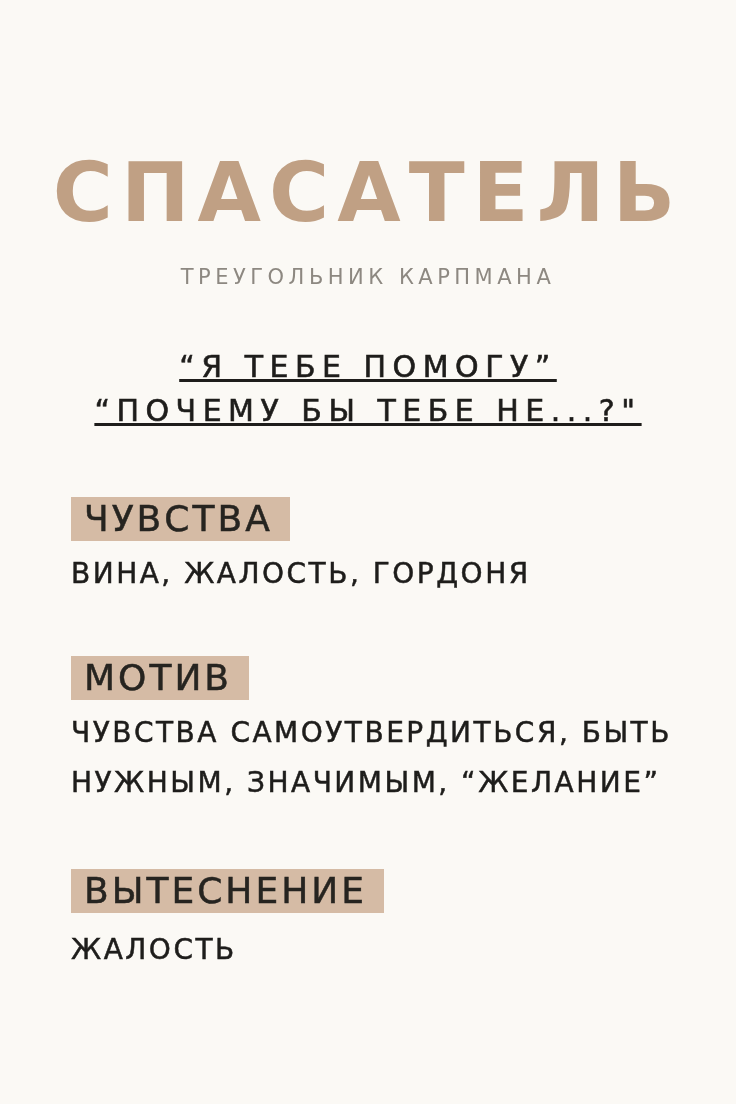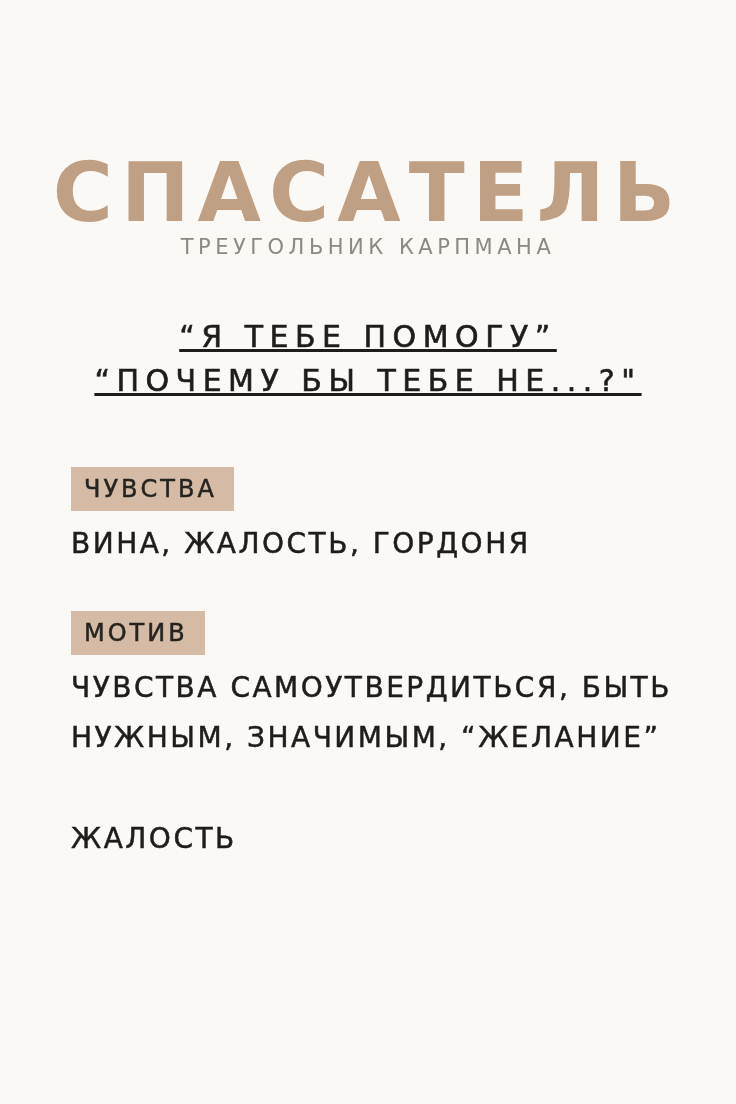--- a/index.html
+++ b/index.html
@@ -24,20 +24,21 @@
     padding-top: 150px;
     text-align: center;
     font-size: 82px;
     font-weight: 700;
     letter-spacing: 8px;
     line-height: 1.04;
     color: var(--title);
     white-space: nowrap;
   }
   .poster-subtitle {
+    margin-top: 30px;
     text-align: center;
     font-size: 21px;
     font-weight: 400;
     letter-spacing: 4.5px;
     color: var(--subtitle);
     white-space: nowrap;
   }
   .quotes {
     margin-top: 56px;
     text-align: center;
@@ -52,40 +53,40 @@
     -webkit-text-stroke: 0.6px currentColor;
     white-space: nowrap;
   }
   .sections {
     padding-left: 71px;
     padding-right: 40px;
   }
   .section-label {
     display: inline-block;
     background: var(--highlight);
-    font-size: 24px;
+    font-size: 36px;
     font-weight: 400;
     letter-spacing: 3px;
     line-height: 30px;
     padding: 7px 17px 7px 13px;
     color: #262420;
     -webkit-text-stroke: 0.5px currentColor;
   }
   .section-body-line {
     font-size: 28px;
     font-weight: 400;
     letter-spacing: 2.5px;
     line-height: 30px;
     color: var(--text);
     -webkit-text-stroke: 0.5px currentColor;
     white-space: nowrap;
   }
   .section-feelings { margin-top: 64px; }
   .section-feelings .section-body-line { margin-top: 18px; }
-  .section-motive { margin-top: 52px; }
+  .section-motive { margin-top: 67px; }
   .section-motive .line-0 { margin-top: 18px; }
   .section-motive .line-1 { margin-top: 20px; }
   .section-repression { margin-top: 71px; }
   .section-repression .section-body-line { margin-top: 22px; }
 </style>
 </head>
 <body>
 
 <div class="poster">
 
@@ -105,17 +106,18 @@
       <div class="section-body-line line-0">ВИНА, ЖАЛОСТЬ, ГОРДОНЯ</div>
     </div>
 
     <div class="section section-motive">
       <span class="section-label">МОТИВ</span>
       <div class="section-body-line line-0">ЧУВСТВА САМОУТВЕРДИТЬСЯ, БЫТЬ</div>
       <div class="section-body-line line-1">НУЖНЫМ, ЗНАЧИМЫМ, “ЖЕЛАНИЕ”</div>
     </div>
 
     <div class="section section-repression">
+      <span class="section-label">ВЫТЕСНЕНИЕ</span>
       <div class="section-body-line line-0">ЖАЛОСТЬ</div>
     </div>
 
   </div>
 </div>
 
 </body></html>

